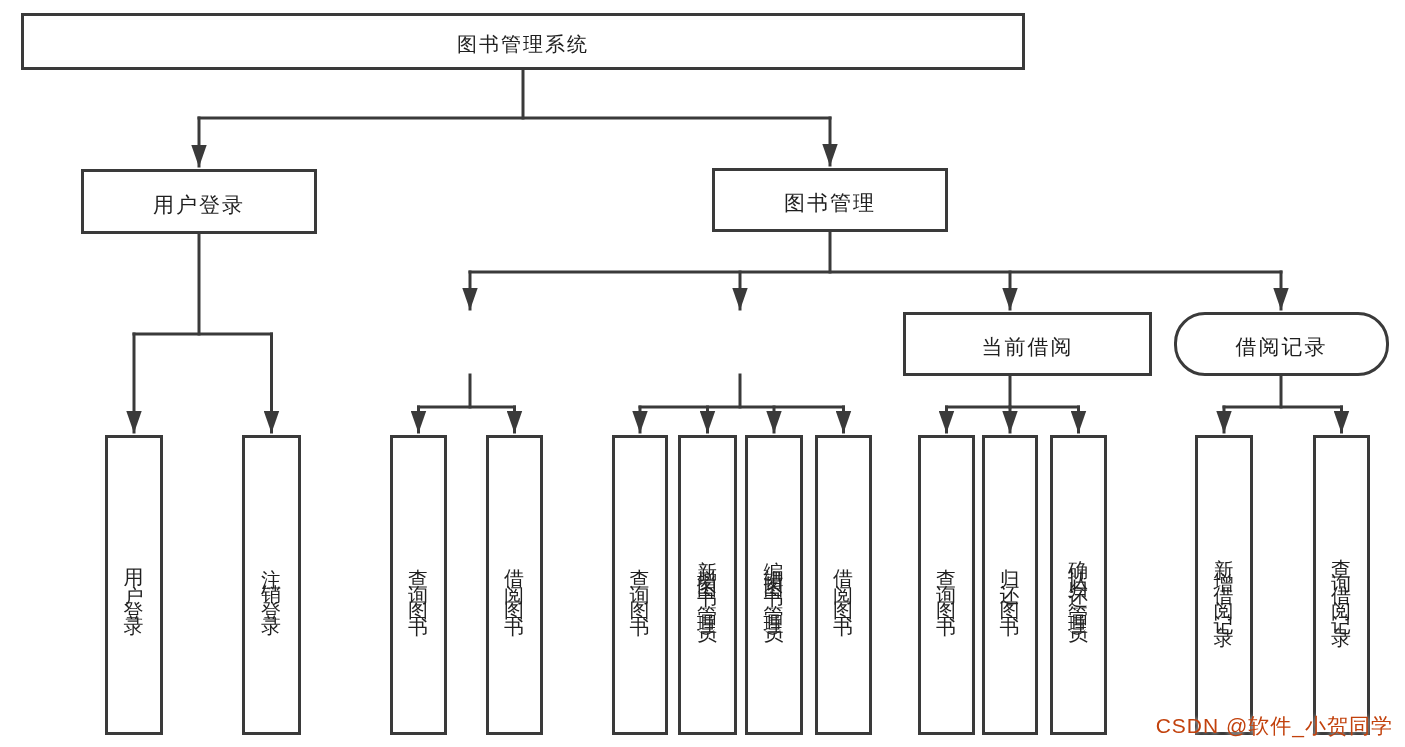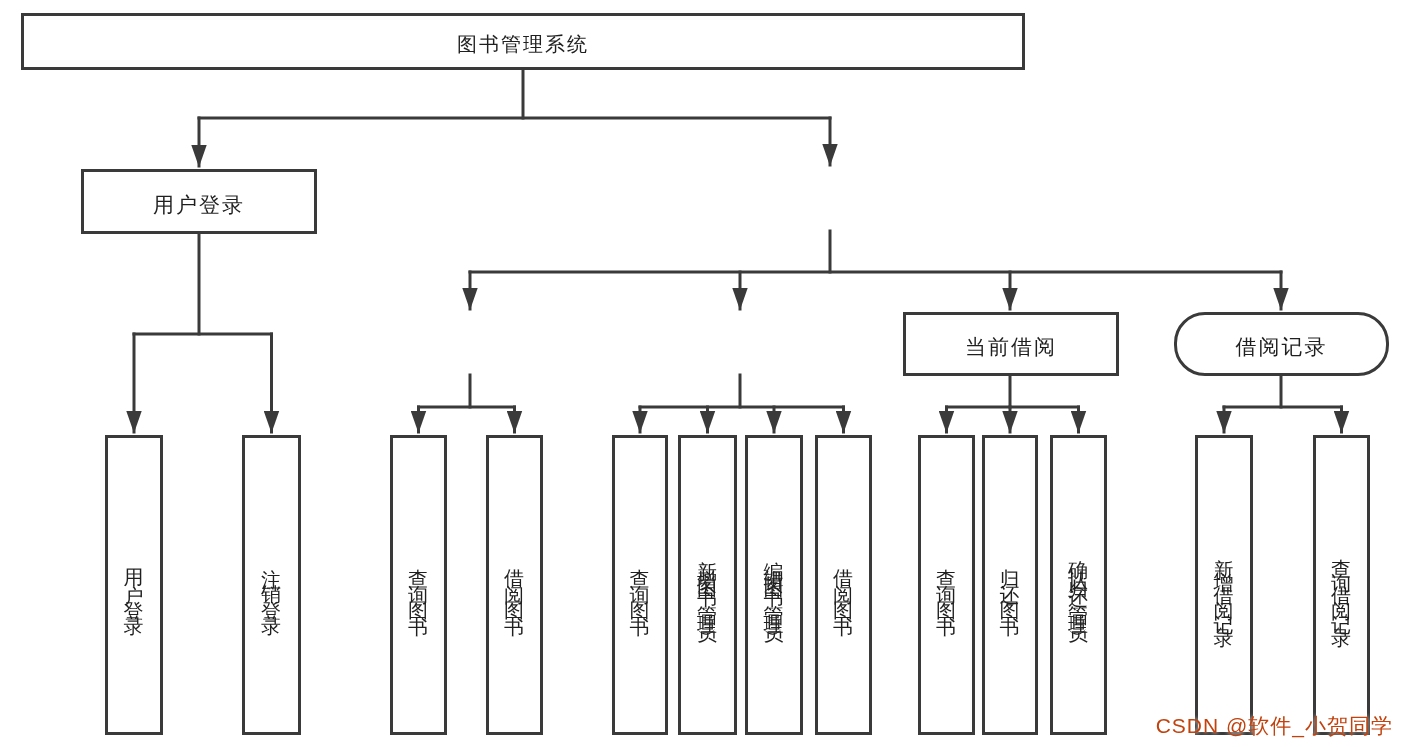--- a/index.html
+++ b/index.html
@@ -18,21 +18,21 @@
   .sp4 .label{letter-spacing:16px;}
   .sp6 .label{letter-spacing:14px;}
   .sp9 .label{letter-spacing:9px;}
   
   #n-root{left:21px;top:13px;width:1004px;height:57px;}
   #n-root .label{font-size:20px;}
   #n-login{left:81px;top:169px;width:236px;height:65px;}
   #n-mgmt{left:712px;top:168px;width:236px;height:64px;}
   #n-rec{left:362px;top:312px;width:215px;height:64px;}
   #n-bor{left:633px;top:312px;width:215px;height:64px;}
-  #n-cur{left:903px;top:312px;width:216px;height:64px;text-align:right;}
+  #n-cur{left:903px;top:312px;width:249px;height:64px;text-align:right;}
   #n-his{left:1174px;top:312px;width:215px;height:64px;border-radius:31px;}
   .leaf{top:435px;height:300px;}
   #l-login{left:105px;width:58px;}
   #l-logout{left:242px;width:59px;}
   #l-rec-q{left:390px;width:57px;}
   #l-rec-b{left:486px;width:57px;}
   #l-bor-q{left:612px;width:56px;}
   #l-bor-a{left:678px;width:59px;}
   #l-bor-e{left:745px;width:58px;}
   #l-bor-b{left:815px;width:57px;}
@@ -101,20 +101,23 @@
     </g>
   </svg>
 
   <div id="n-root" class="node hnode">
     <span class="label">图书管理系统</span>
   </div>
 
   <div id="n-login" class="node hnode">
     <span class="label">用户登录</span>
   </div>
+  <div id="n-mgmt" class="node hnode">
+    <span class="label">图书管理</span>
+  </div>
 
   <div id="n-cur" class="node hnode">
     <span class="label">当前借阅</span>
   </div>
   <div id="n-his" class="node hnode">
     <span class="label">借阅记录</span>
   </div>
 
   <div id="l-login" class="node vnode leaf sp4">
     <span class="label">用户登录</span>

